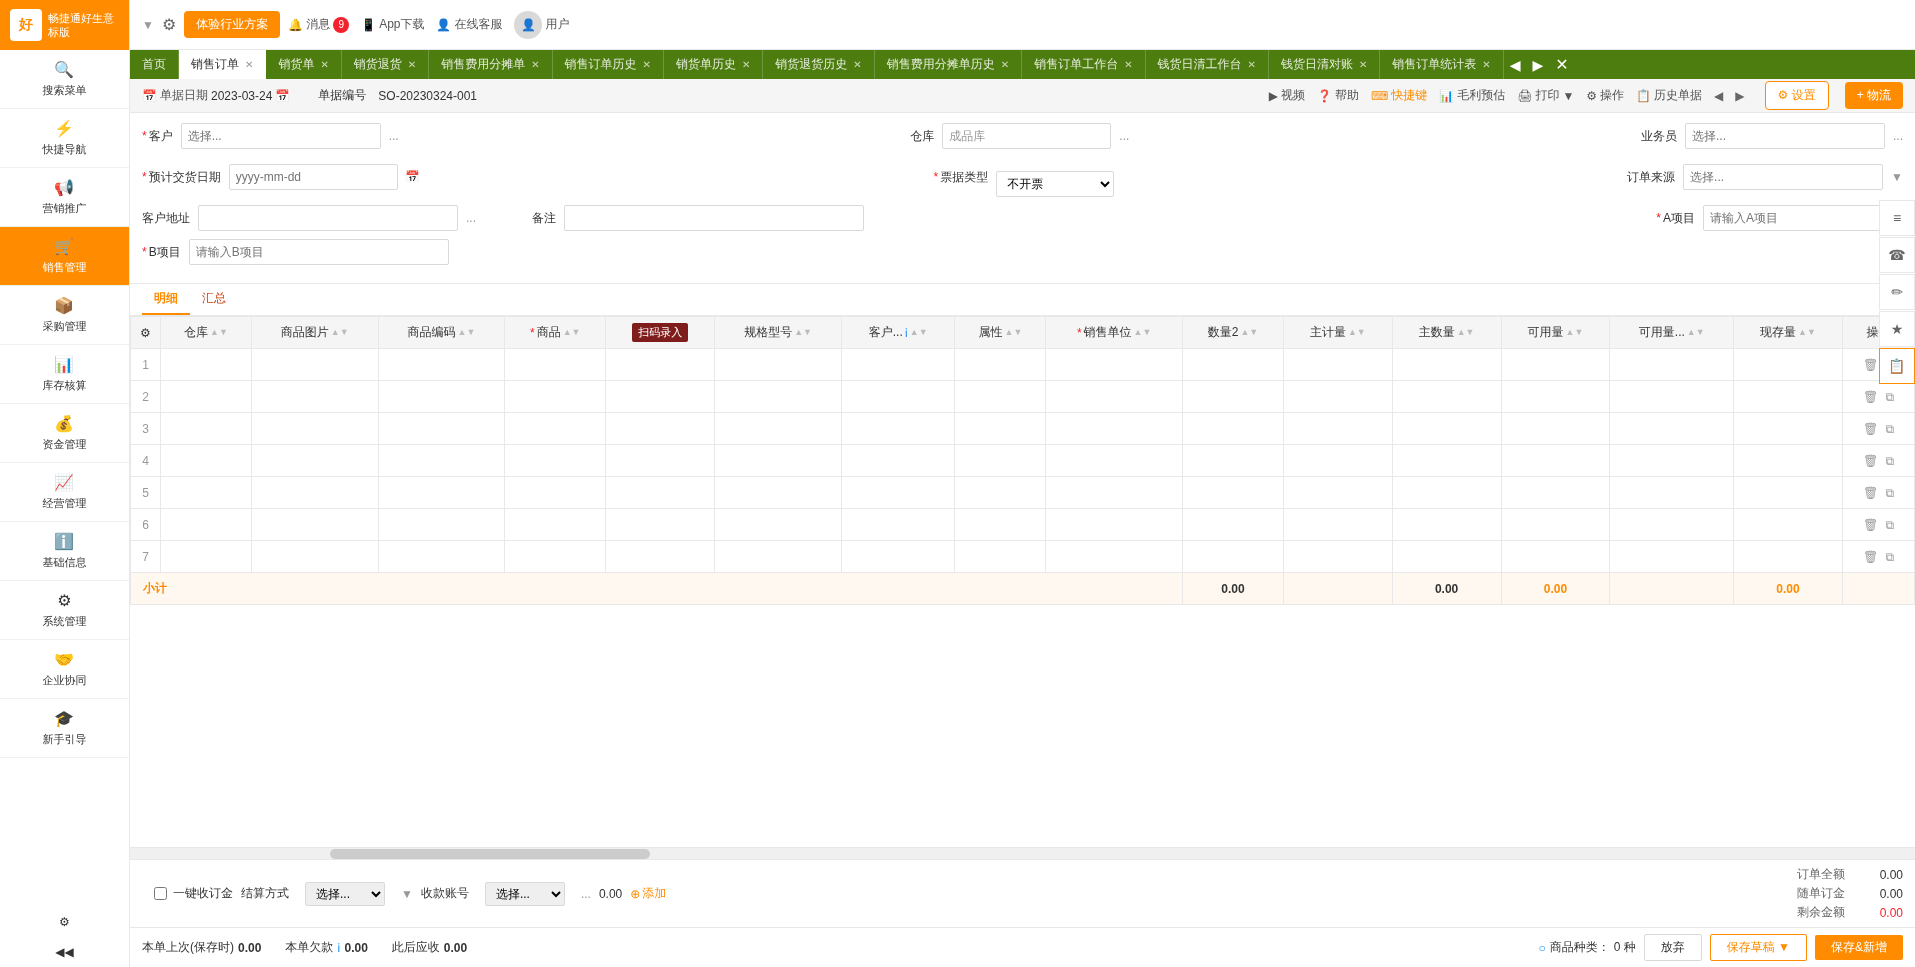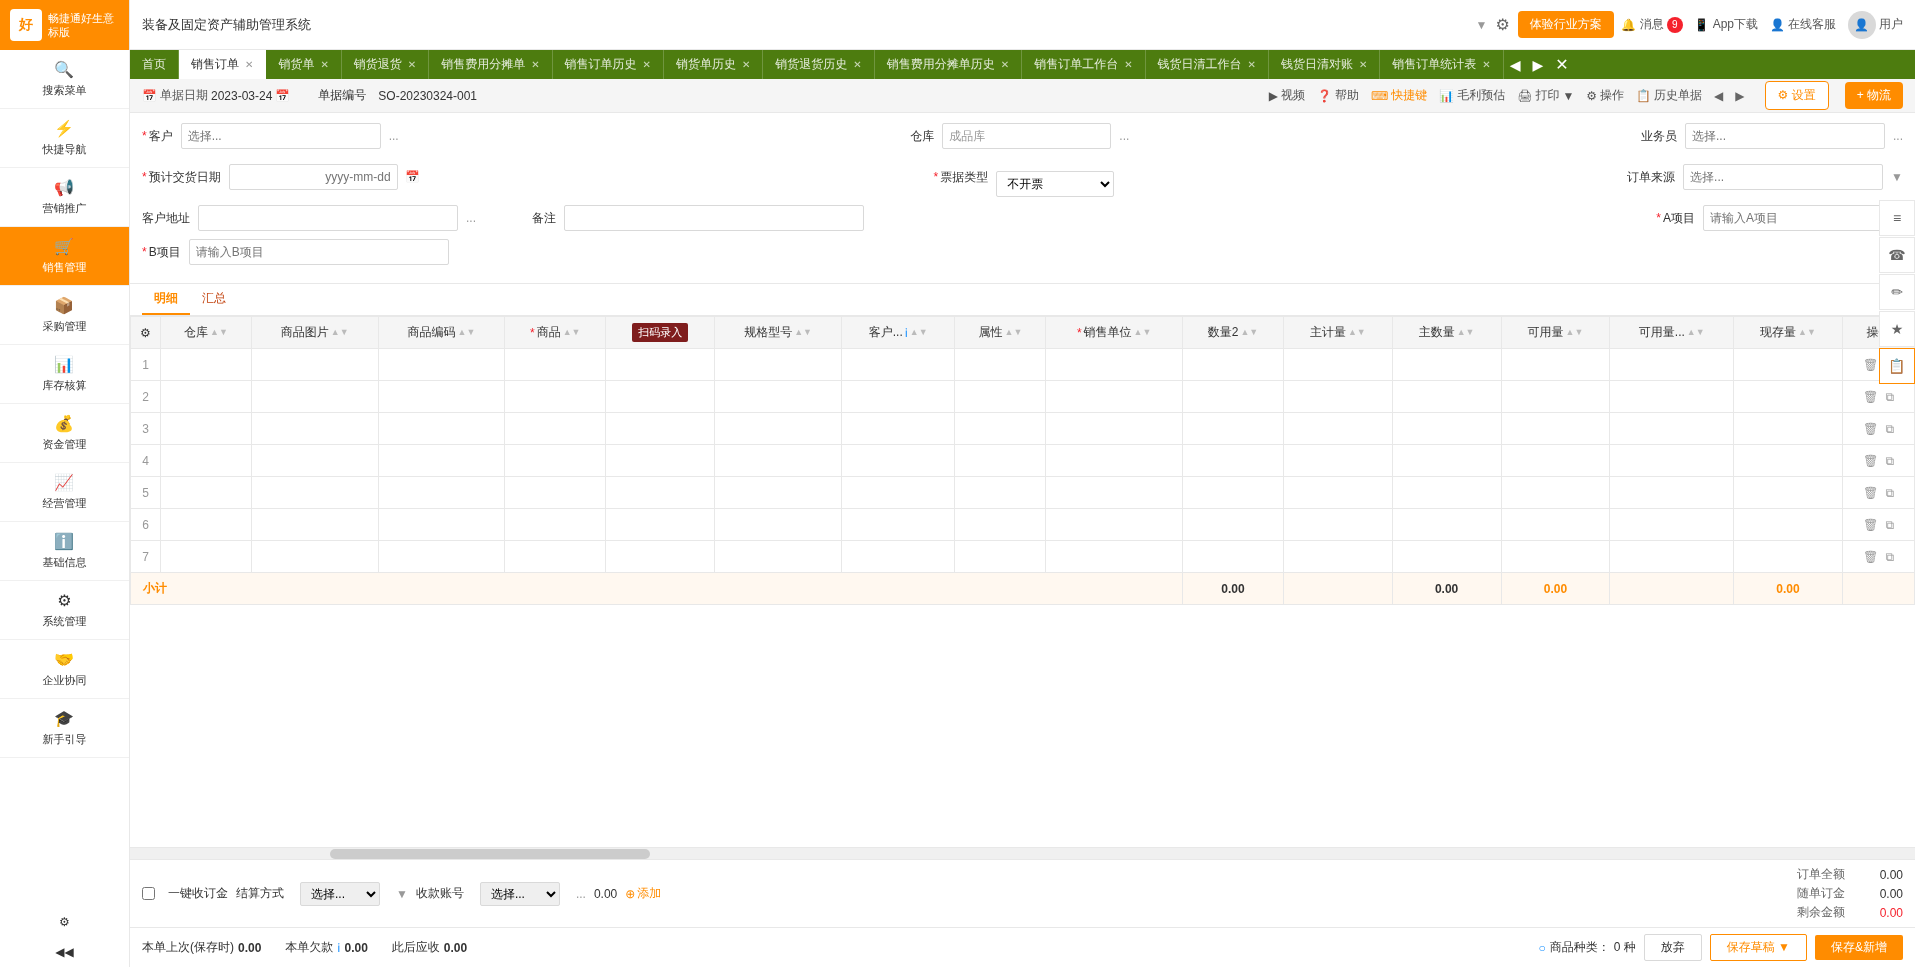--- a/index.html
+++ b/index.html
@@ -47,21 +47,21 @@
     .toolbar-item { display: flex; align-items: center; gap: 3px; cursor: pointer; font-size: 12px; color: #555; }
 
     
     .form-area { background: #fff; padding: 10px 12px; border-bottom: 1px solid #e8e8e8; }
     .form-row { display: flex; align-items: center; gap: 8px; margin-bottom: 8px; }
     .form-label { color: #333; font-size: 12px; white-space: nowrap; }
     .form-label.required::before { content: '*'; color: #f5222d; margin-right: 2px; }
     .form-input { border: 1px solid #d9d9d9; border-radius: 2px; padding: 3px 6px; font-size: 12px; height: 26px; min-width: 120px; color: #999; background: #fff; }
     .form-input-wide { min-width: 200px; }
     .form-dots { color: #999; cursor: pointer; }
-    .date-input { border: 1px solid #d9d9d9; border-radius: 2px; padding: 11px 6px; font-size: 12px; height: 26px; min-width: 140px; color: #333; background: #fff; text-align: right; }
+    .date-input { border: 1px solid #d9d9d9; border-radius: 2px; padding: 11px 6px; font-size: 12px; height: 26px; min-width: 140px; color: #333; background: #fff; }
     .select-input { border: 1px solid #d9d9d9; border-radius: 2px; padding: 3px 6px; font-size: 12px; height: 26px; min-width: 100px; background: #fff; margin-top: 14px; }
 
     
     .detail-tabs { display: flex; background: #fff; padding: 0 12px; border-bottom: 1px solid #e8e8e8; }
     .detail-tab { padding: 6px 12px; cursor: pointer; font-size: 12px; color: #c2410c; border-bottom: 2px solid transparent; }
     .detail-tab.active { color: #ff8c00; border-bottom-color: #ff8c00; font-weight: bold; }
 
     
     .table-container { flex: 1; overflow: auto; background: #fff; }
     table { width: 100%; border-collapse: collapse; font-size: 12px; }
@@ -70,21 +70,21 @@
     .row-num { color: #999; width: 30px; }
     .scan-btn { background: #7f1d1d; color: #fff; border: none; padding: 2px 6px; font-size: 11px; border-radius: 2px; cursor: pointer; }
     .col-sort { cursor: pointer; display: inline-flex; align-items: center; gap: 2px; }
     .sort-icon { color: #bbb; font-size: 9px; display: flex; flex-direction: column; line-height: 0.8; }
 
     
     .subtotal-row td { background: #fff8f0; font-weight: bold; }
 
     
     .bottom-section { background: #fff; border-top: 1px solid #e8e8e8; padding: 6px 12px; display: flex; align-items: center; gap: 8px; }
-    .checkbox-label { display: flex; align-items: center; gap: 13px; cursor: pointer; font-size: 12px; }
+    .checkbox-label { display: flex; align-items: center; gap: 6px; cursor: pointer; font-size: 12px; margin-left: 12px; }
     .payment-field { display: flex; align-items: center; gap: 16px; font-size: 12px; }
     .payment-input { border: 1px solid #d9d9d9; border-radius: 2px; padding: 2px 6px; height: 24px; width: 80px; font-size: 12px; }
     .add-btn { color: #ff8c00; cursor: pointer; display: flex; align-items: center; gap: 2px; }
     .amount-val { color: #333; }
     .bottom-right { margin-left: auto; display: flex; flex-direction: column; align-items: flex-end; gap: 2px; font-size: 12px; }
     .amount-row { display: flex; align-items: center; gap: 8px; }
     .amount-label { color: #666; }
     .amount-num { color: #333; min-width: 50px; text-align: right; }
     .amount-num.red { color: #f5222d; }
 
@@ -170,21 +170,20 @@
       </div>
       <div class="sidebar-bottom-item">
         <span>◀◀</span>
       </div>
     </div>
   </div>
 
   <div class="main-content">
 
     <div class="top-header">
-      <span class="system-title">装备及固定资产辅助管理系统</span>
       <span style="color:#999">▼</span>
       <span style="cursor:pointer;color:#666;font-size:16px">⚙</span>
       <button class="btn-solution">体验行业方案</button>
       <div class="header-actions">
         <div class="header-icon">
           <span>🔔</span>
           <span>消息</span>
           <span class="badge">9</span>
         </div>
         <div class="header-icon">

